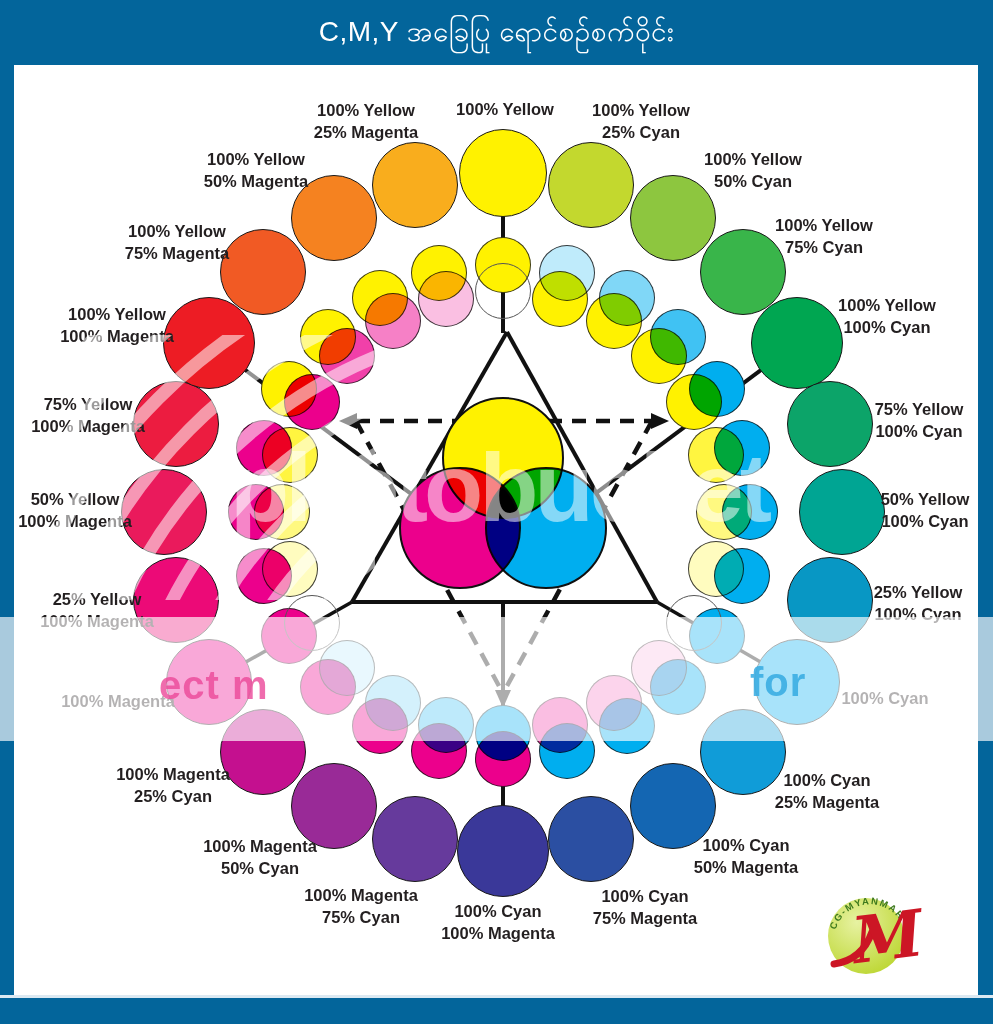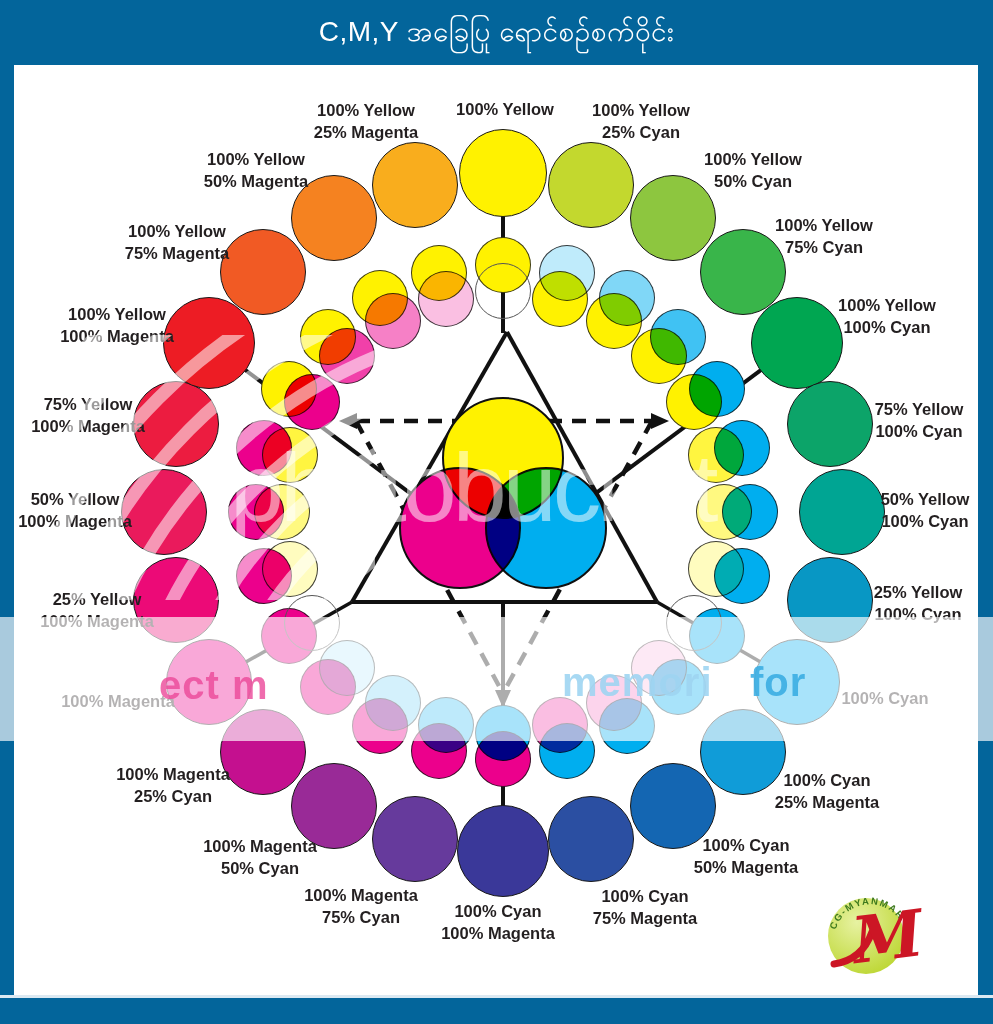--- a/index.html
+++ b/index.html
@@ -19,21 +19,21 @@
   .pair{position:absolute;inset:0;isolation:isolate;z-index:3;pointer-events:none;}
   .pc{position:absolute;border-radius:50%;box-sizing:border-box;border:1px solid rgba(15,15,15,.8);
       mix-blend-mode:multiply;}
   .pc.none{border:1px solid #555;background:transparent;mix-blend-mode:normal;}
   #venn{position:absolute;inset:0;isolation:isolate;z-index:4;pointer-events:none;}
   .vc{position:absolute;border-radius:50%;box-sizing:border-box;border:2px solid #101010;
       mix-blend-mode:multiply;}
   .lbl{position:absolute;width:190px;text-align:center;z-index:6;color:#231F20;
        font-weight:700;font-size:16.5px;line-height:22px;}
   #arcs{position:absolute;overflow:hidden;z-index:7;pointer-events:none;}
-  #brand{position:absolute;z-index:7;color:rgba(255,255,255,.52);font-weight:400;
+  #brand{position:absolute;z-index:7;color:rgba(255,255,255,.52);font-weight:700;
          font-size:97px;letter-spacing:-4px;white-space:nowrap;pointer-events:none;}
   #band{position:absolute;left:0;width:993px;background:rgba(255,255,255,.66);z-index:8;pointer-events:none;}
   .bw{position:absolute;z-index:9;font-weight:700;font-size:40px;letter-spacing:1px;
       white-space:nowrap;pointer-events:none;}
   #logo{position:absolute;left:800px;top:880px;z-index:6;}
   #url{position:absolute;left:770px;top:965px;width:200px;text-align:right;z-index:6;
        font-size:20.5px;font-weight:700;color:#A01E22;letter-spacing:.2px;}
 </style>
 </head>
 <body>
@@ -291,21 +291,20 @@
           <circle cx="505" cy="465" r="436" fill="none" stroke="rgba(255,255,255,.55)" stroke-width="13"></circle>
           <circle cx="505" cy="465" r="480" fill="none" stroke="rgba(255,255,255,.55)" stroke-width="13"></circle>
           <circle cx="505" cy="465" r="524" fill="none" stroke="rgba(255,255,255,.55)" stroke-width="13"></circle>
           <circle cx="505" cy="465" r="568" fill="none" stroke="rgba(255,255,255,.55)" stroke-width="13"></circle>
           <circle cx="505" cy="465" r="612" fill="none" stroke="rgba(255,255,255,.55)" stroke-width="13"></circle>
           <circle cx="505" cy="465" r="656" fill="none" stroke="rgba(255,255,255,.55)" stroke-width="13"></circle>
         </svg></div>
       <div id="brand" style="font-size: 97px; left: 230px; top: 431.86px;">photobucket</div>
       <div id="band" style="top: 617px; height: 124px; background: rgba(255, 255, 255, 0.66);"></div>
       <div class="bw" style="left: 159px; top: 663px; color: #ec4899; opacity: 0.8;">ect m</div>
-      <div class="bw" style="left: 562px; top: 660px; color: rgb(159, 213, 242); opacity: 0.9;">memori</div>
       <div class="bw" style="left: 750px; top: 660px; color: rgb(53, 171, 226); opacity: 0.85;">for</div>
     </div>
 
   <svg id="logo" width="150" height="95" viewBox="0 0 150 95">
     <defs>
       <radialGradient id="lg" cx="38%" cy="32%" r="75%">
         <stop offset="0%" stop-color="#E7F2A2"></stop>
           <stop offset="100%" stop-color="#BCD631"></stop>
       </radialGradient>
       <path id="arcpath" d="M 34 58 A 36 36 0 0 1 102 44" fill="none"></path>

